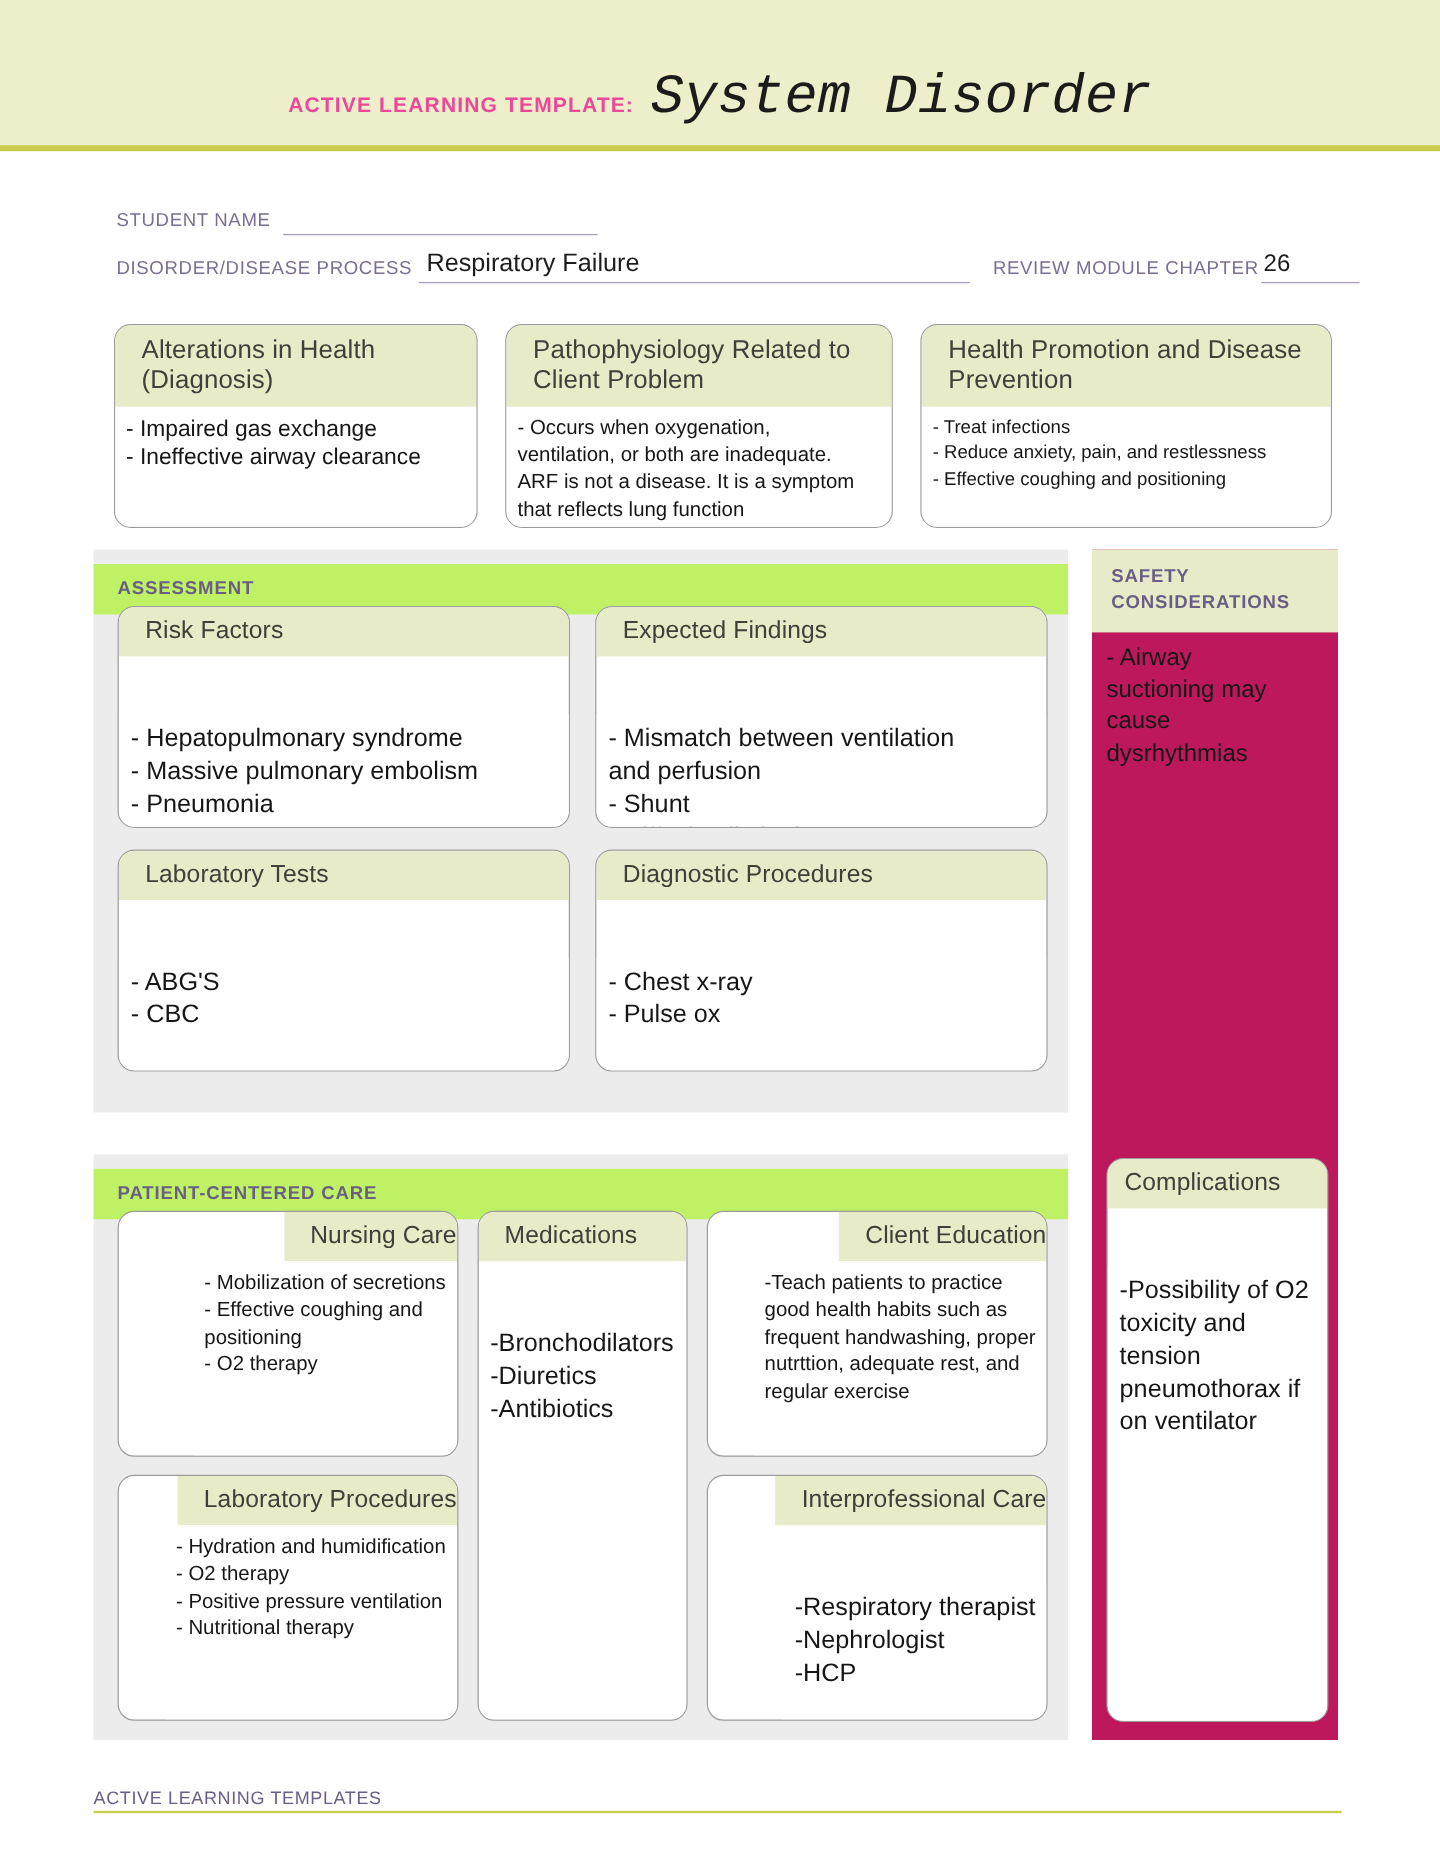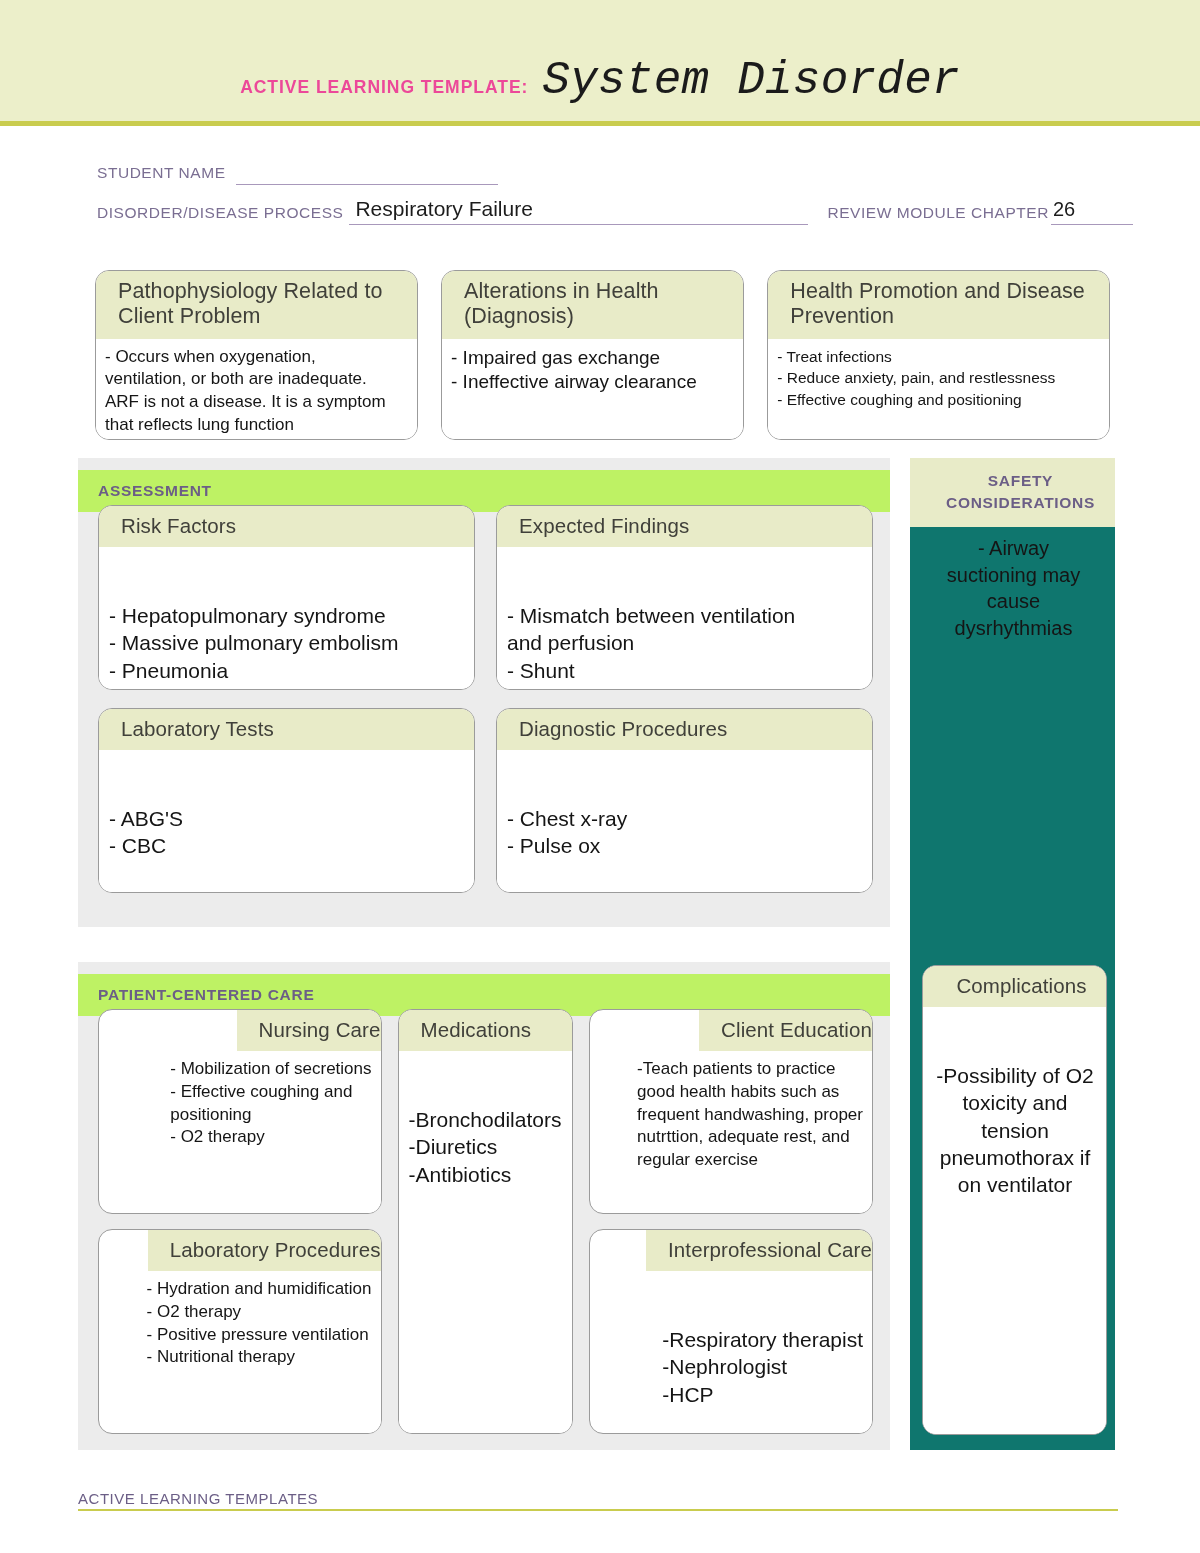--- a/index.html
+++ b/index.html
@@ -47,21 +47,21 @@
     font-size: 46px;
     color: #1b1b1b;
     margin-left: 14px;
     white-space: nowrap;
     letter-spacing: .005em;
   }
 
   
   .fields {
     position: absolute;
-    left: 97px; top: 155px;
+    left: 97px; top: 166px;
     width: 1006px;
   }
   .field-row {
     display: flex;
     align-items: flex-end;
     height: 30px;
   }
   .field-label {
     color: #7a6e92;
     font-size: 15.5px;
@@ -174,22 +174,21 @@
   .pcc-colB { width: 180px; }
   .pcc-colC { width: 290px; display: flex; flex-direction: column; gap: 15px; }
   .pcc-half { height: 205px; align-items: flex-end; }
   .pcc-full { height: 425px; }
 
   
   .right-panel {
     position: absolute;
     left: 910px; top: 458px;
     width: 205px; height: 992px;
-    background: #0f766e;
-    text-align: center;
+    background: #be185d;
   }
   .right-head {
     background: #e8ebc8;
     padding: 12px 0 12px 16px;
     color: #6b5e86;
     font-size: 15.5px;
     font-weight: bold;
     letter-spacing: .045em;
     line-height: 1.45;
   }
@@ -239,33 +238,33 @@
       <span class="field-value">Respiratory Failure</span>
     </span>
     <span class="field-label" style="margin-left:19px">REVIEW MODULE CHAPTER</span>
     <span class="field-line" style="width:82px;margin-left:2px">
       <span class="field-value small">26</span>
     </span>
   </div>
 </div>
 
 <div class="topboxes">
+  <div class="card tb1">
+    <div class="card-head">Alterations in
+Health (Diagnosis)</div>
+    <div class="card-body md">- Impaired gas exchange
+- Ineffective airway clearance</div>
+  </div>
   <div class="card tb2">
     <div class="card-head">Pathophysiology Related
 to Client Problem</div>
     <div class="card-body">- Occurs when oxygenation,
 ventilation, or both are inadequate.
 ARF is not a disease. It is a symptom
 that reflects lung function</div>
-  </div>
-  <div class="card tb1">
-    <div class="card-head">Alterations in
-Health (Diagnosis)</div>
-    <div class="card-body md">- Impaired gas exchange
-- Ineffective airway clearance</div>
   </div>
   <div class="card tb3">
     <div class="card-head">Health Promotion and
 Disease Prevention</div>
     <div class="card-body sm">- Treat infections
 - Reduce anxiety, pain, and restlessness
 - Effective coughing and positioning</div>
   </div>
 </div>
 

